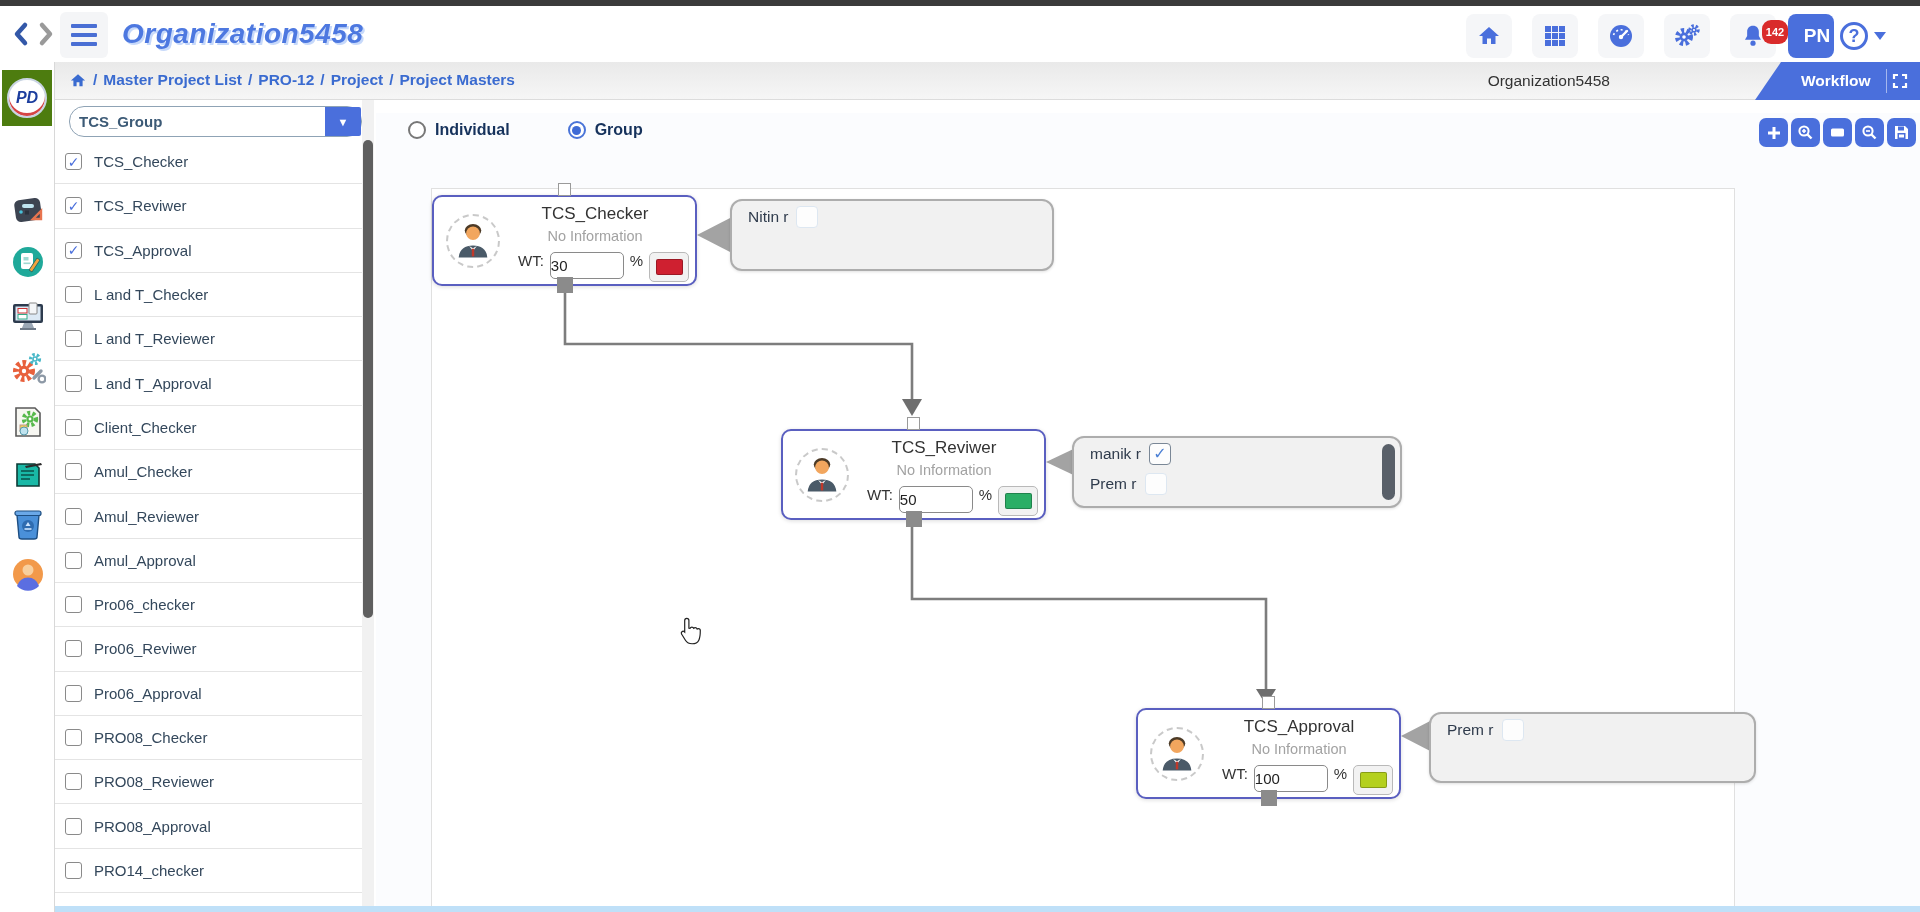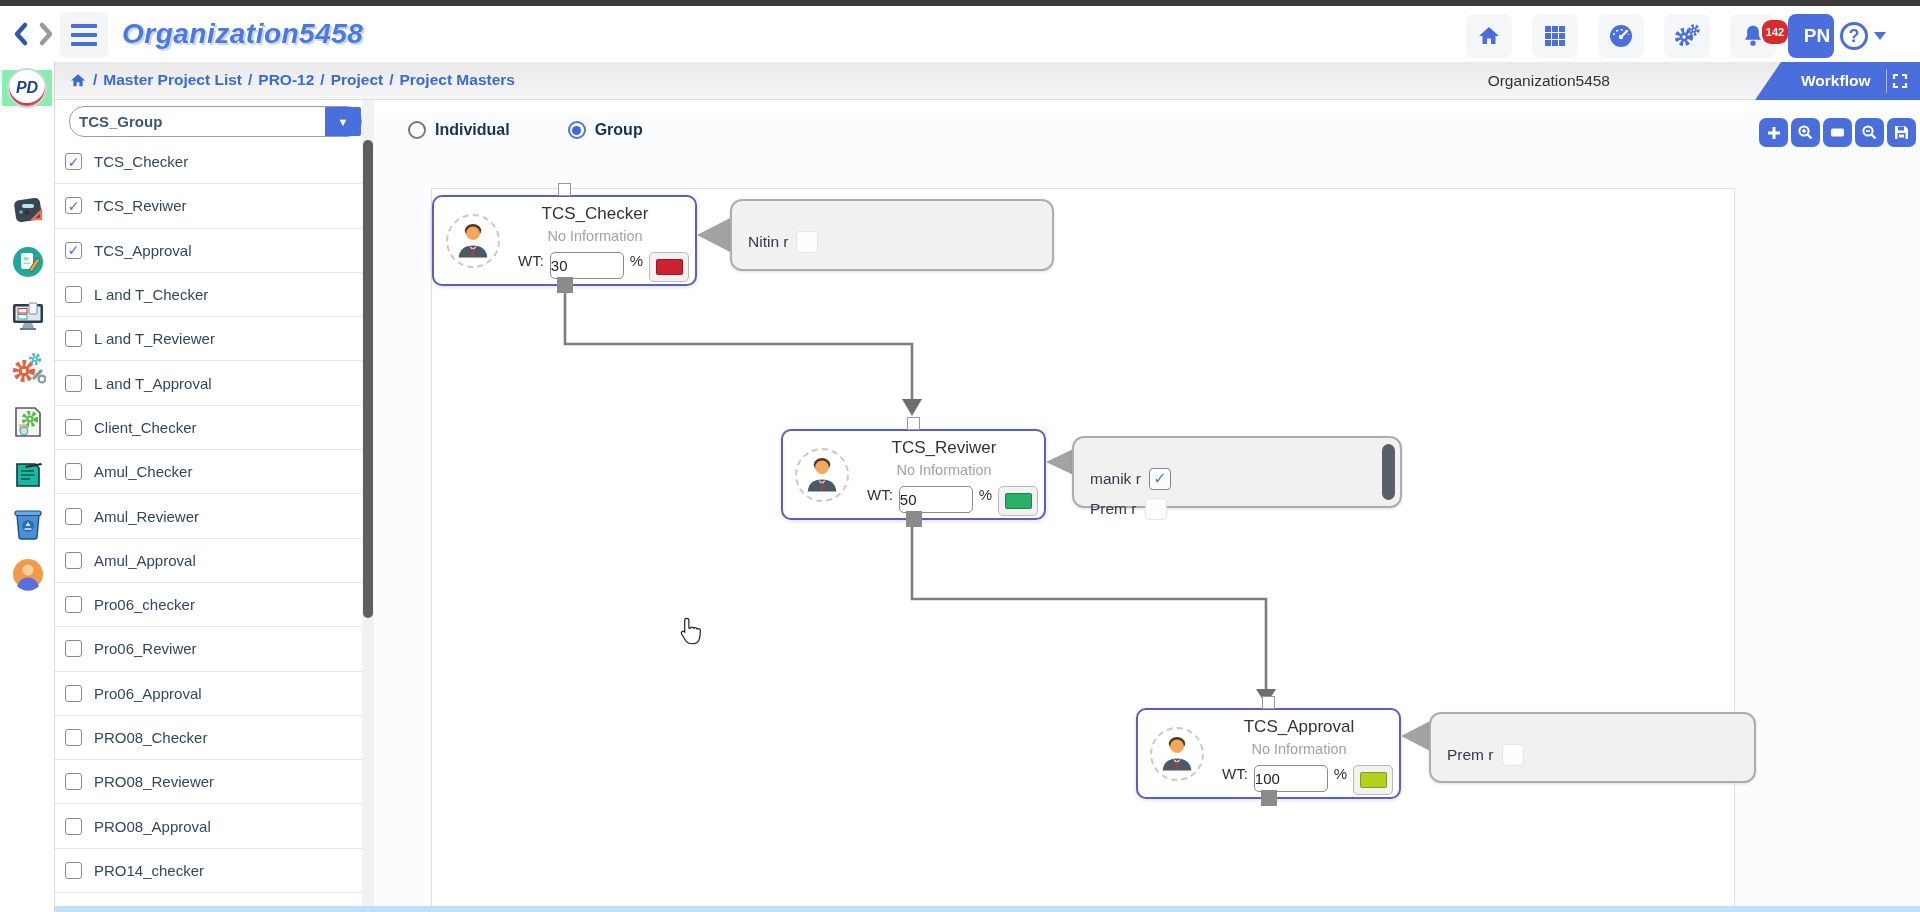--- a/index.html
+++ b/index.html
@@ -32,21 +32,21 @@
   #crumbs .sep { color:#3a6bd0; }
   #crumb-org { position:absolute; right:310px; top:10px; font-size:15.5px; color:#333; }
   #ribbon { position:absolute; right:0; top:0; width:165px; height:38px; background:#4a6fdc;
             clip-path:polygon(26px 0,100% 0,100% 100%,0 100%); display:flex; align-items:center; cursor:pointer; }
   #ribbon-label { color:#fff; font-weight:bold; font-size:15.5px; margin-left:46px; }
   #expand-btn { position:absolute; right:8px; top:7px; width:26px; height:24px; border-left:1px solid rgba(255,255,255,.5);
                 display:flex; align-items:center; justify-content:center; cursor:pointer; }
 
   
   #sidebar { position:absolute; left:0; top:62px; width:55px; height:850px; background:#fff; border-right:1px solid #d8d8d8; }
-  #pdlogo { position:absolute; left:2px; top:8px; width:50px; height:36px; background:#86efac; display:flex; align-items:center; justify-content:center; cursor:pointer; }
+  #pdlogo { position:absolute; left:2px; top:8px; width:50px; height:56px; background:#4d7c0f; display:flex; align-items:center; justify-content:center; cursor:pointer; }
   #pdlogo .disc { width:40px; height:40px; border-radius:50%; background:#fff; border:2px solid #c9d4e2;
                   display:flex; align-items:center; justify-content:center; font-weight:bold; font-style:italic; font-size:16px; color:#1c3e9e;
                   box-shadow:inset 0 -3px 0 #d64545; }
   .sideicon { position:absolute; left:10px; width:36px; height:36px; cursor:pointer; display:flex; align-items:center; justify-content:center; }
 
   
   #grouppanel { position:absolute; left:55px; top:100px; width:321px; height:806px; background:#fff; overflow:hidden; }
   #dropdown { position:absolute; left:14px; top:6px; width:293px; height:31px; border:1.5px solid #8fa3b5; border-radius:15px;
               background:#fff; display:flex; align-items:center; cursor:pointer; }
   #dropdown-value { flex:1; padding-left:9px; font-size:15px; font-weight:600; color:#3c5a76; }
@@ -87,21 +87,21 @@
   .wtinput { width:74px; height:27px; border:1.5px solid #8a8a8a; border-radius:5px; font-size:15px; color:#222;
              font-family:"Liberation Sans",sans-serif; }
   .pct { font-size:15px; color:#333; }
   .badgebtn { width:40px; height:30px; background:#f2f2f2; border:1.5px solid #b9b9b9; border-radius:5px;
               display:flex; align-items:center; justify-content:center; cursor:pointer; }
   .badgefill { width:27px; height:16px; border-radius:2px; border:1px solid rgba(0,0,0,.25); }
   .tophandle { position:absolute; left:calc(50% - 7px); top:-14px; width:13px; height:13px; background:#fff; border:1.5px solid #9a9a9a; }
   .bothandle { position:absolute; left:calc(50% - 8px); bottom:-9px; width:16px; height:16px; background:#8b8b8b; }
 
   .sidepanel { position:absolute; background:#f1f1f1; border:2px solid #adadad; border-radius:12px; box-shadow:0 1px 3px rgba(0,0,0,.12); }
-  .sp-rows { padding:27px 0 0 16px; display:flex; flex-direction:column; gap:3px; }
+  .sp-rows { padding:2px 0 0 16px; display:flex; flex-direction:column; gap:3px; }
   .sp-row { display:flex; align-items:center; gap:8px; height:27px; }
   .spname { font-size:15.5px; color:#2f3b4c; }
   .spcbx { width:22px; height:22px; border-radius:4px; background:#fdfdfd; border:1.5px solid #dde7f1;
            display:flex; align-items:center; justify-content:center; font-size:16px; color:transparent; cursor:pointer; }
   .spcbx.checked { border:1.5px solid #7a8796; color:#4a7fd4; font-weight:bold; }
   .sp-scroll { position:absolute; right:5px; top:6px; width:13px; height:56px; background:#596069; border-radius:7px; cursor:pointer; }
 
   #bottomstrip { position:absolute; left:55px; top:906px; width:1865px; height:6px; background:#bfe0f8; }
   #cursor { position:absolute; left:678px; top:616px; width:26px; height:30px; pointer-events:none; }
 </style>

